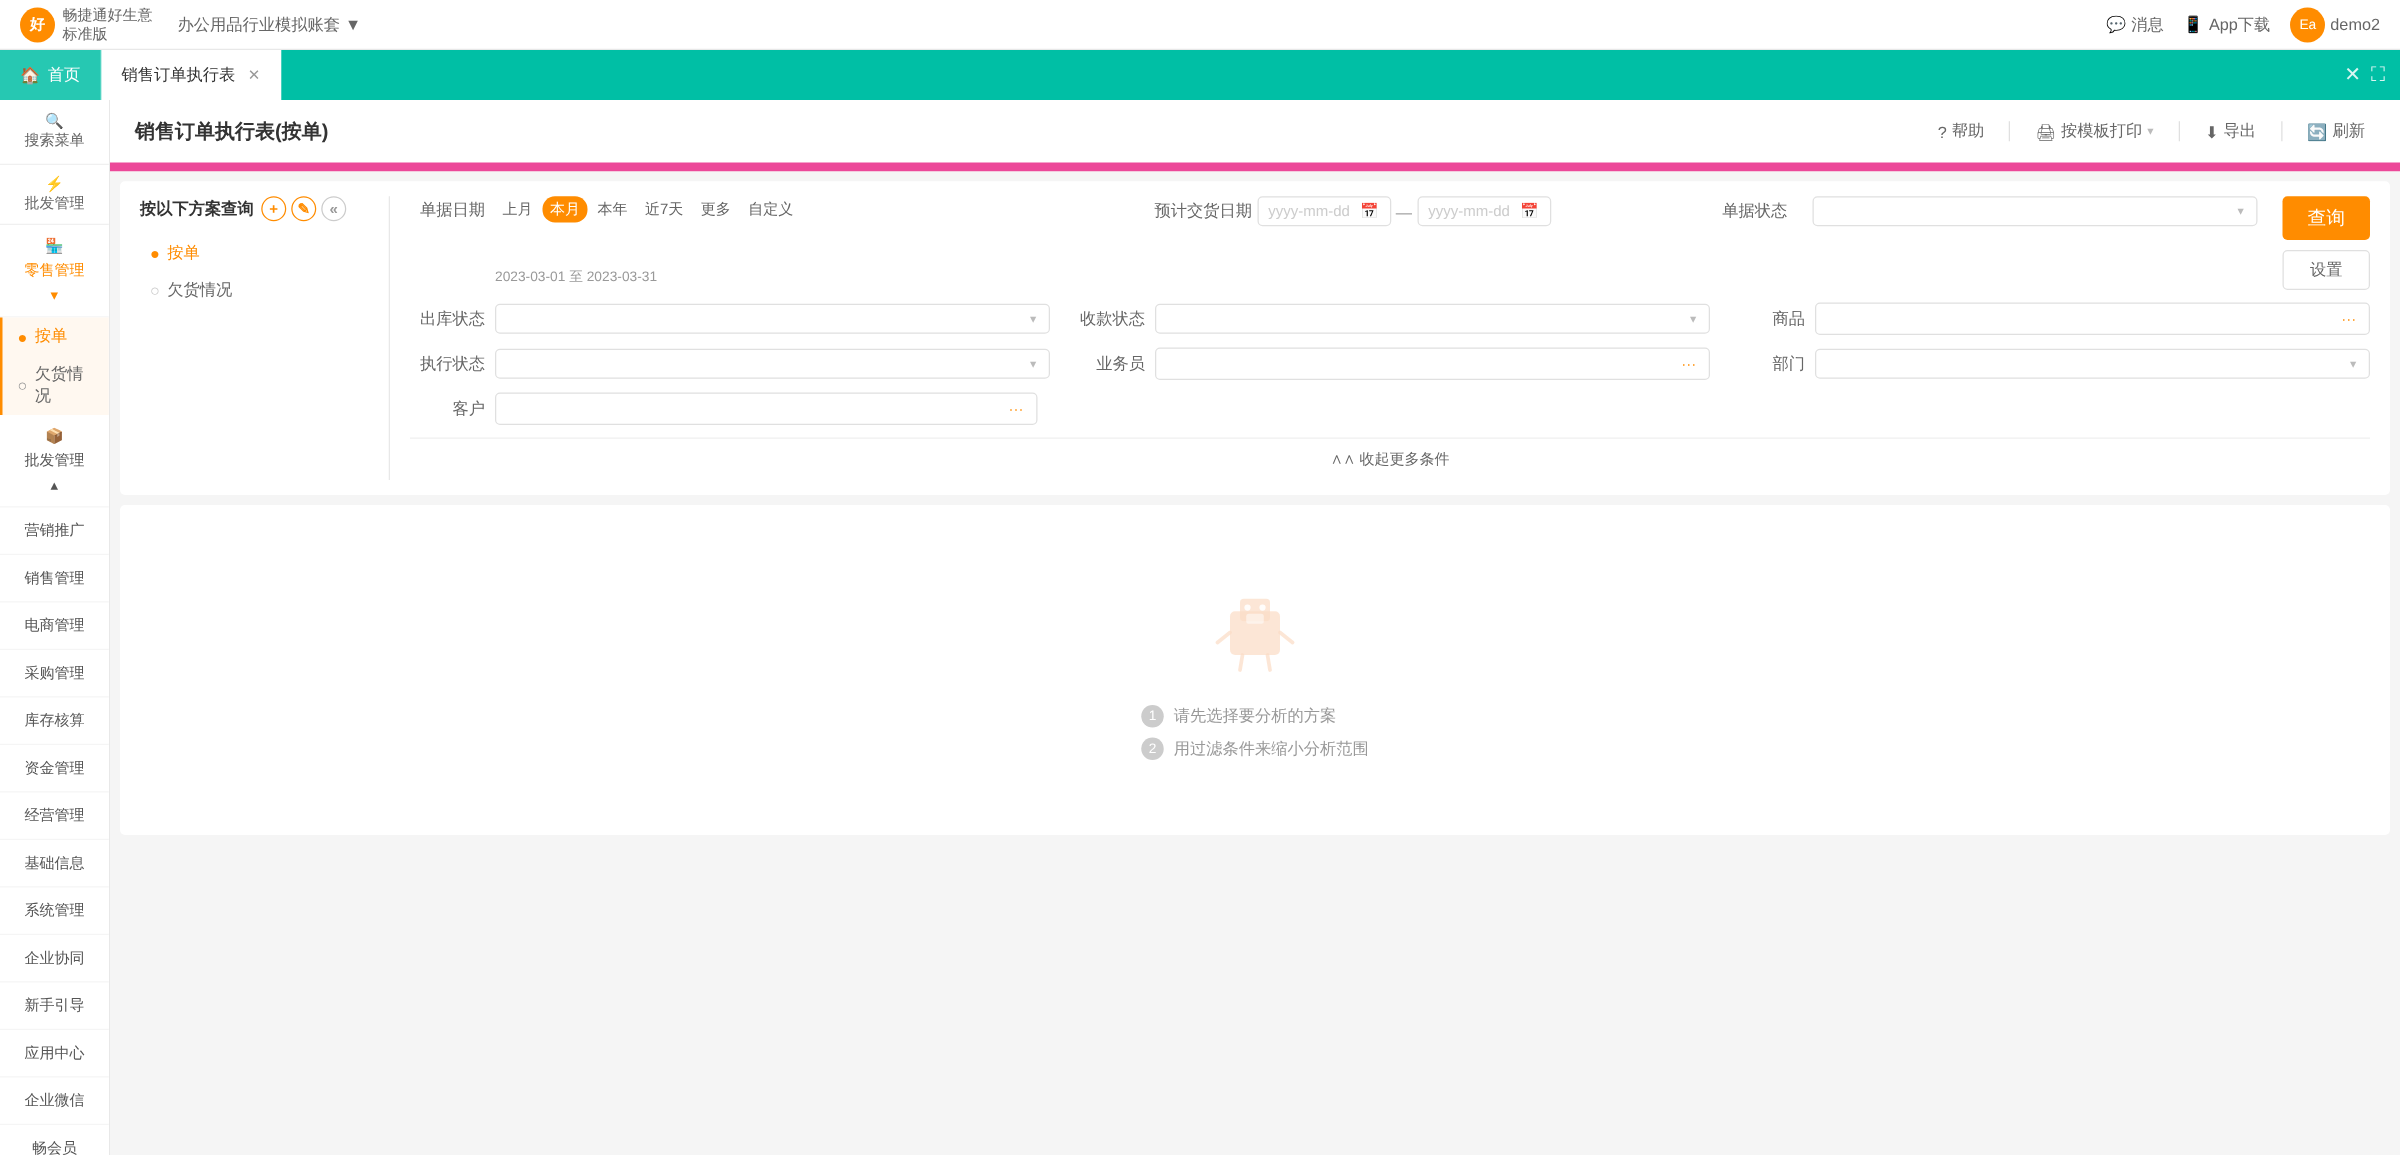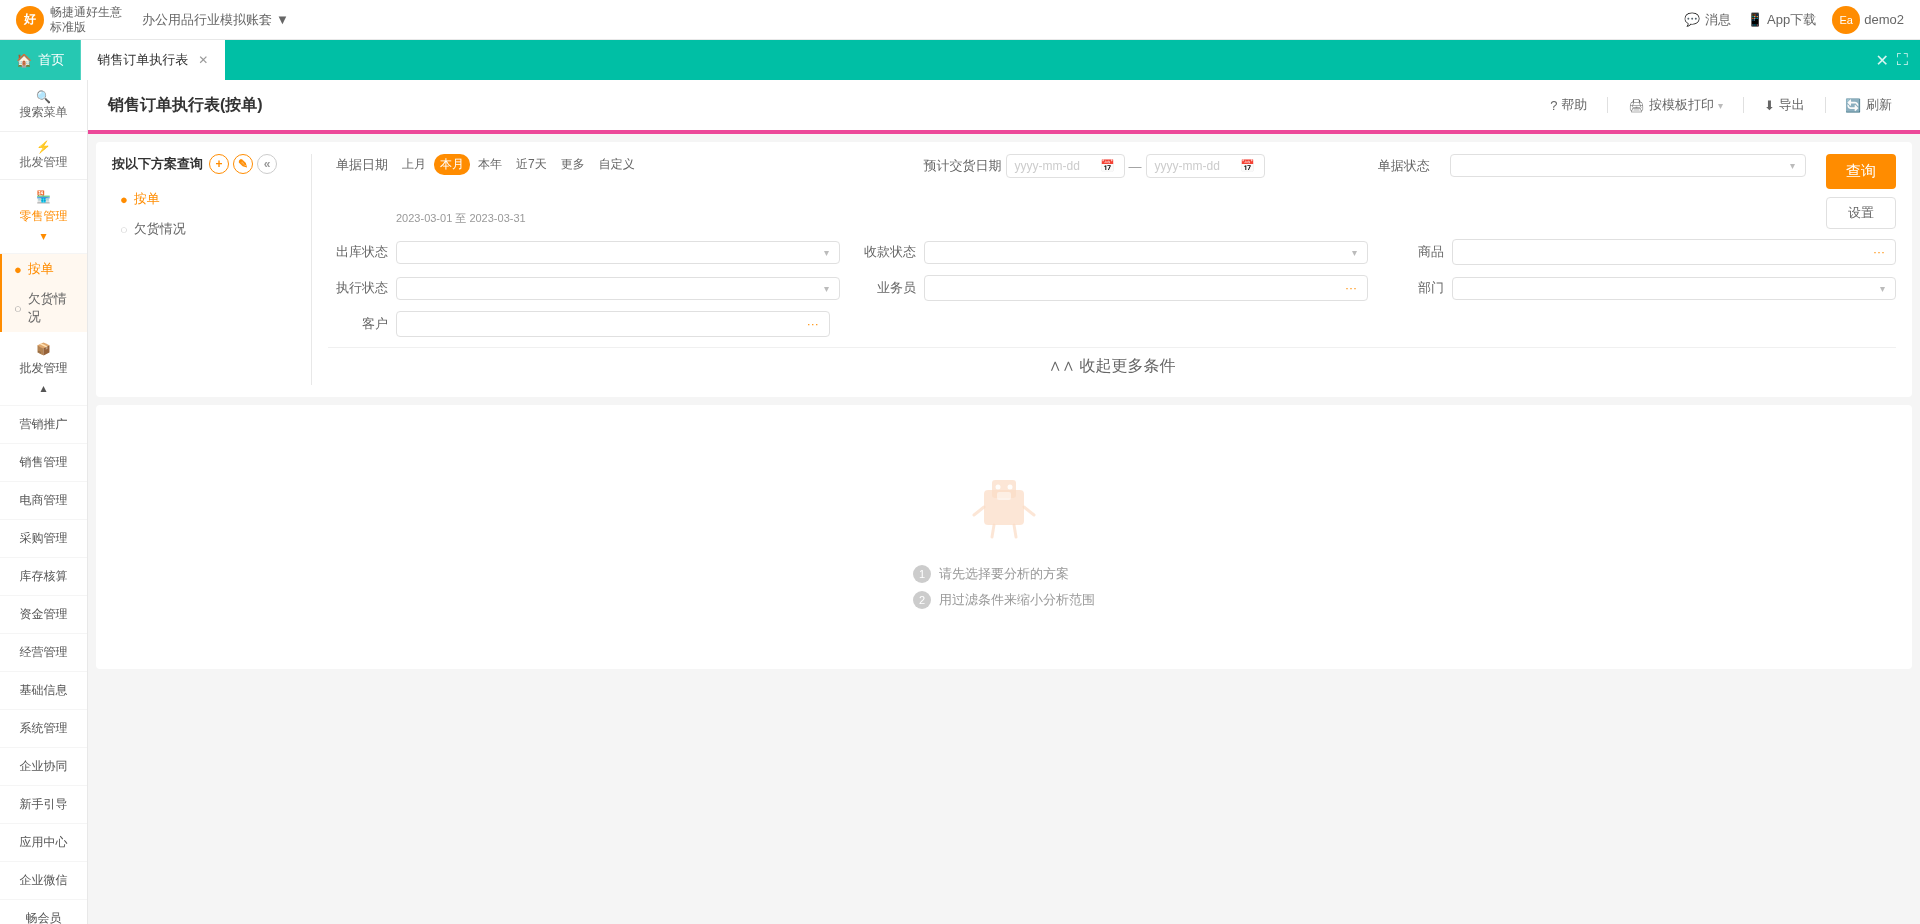--- a/index.html
+++ b/index.html
@@ -95,21 +95,21 @@
     
     .content-area { flex: 1; overflow: auto; padding: 0; background: #f5f5f5; }
 
     
     .page-header {
       background: #fff;
       padding: 12px 20px;
       display: flex;
       align-items: center;
       justify-content: space-between;
-      border-bottom: 4px solid #ec4899;
+      border-bottom: 7px solid #ec4899;
     }
     .page-title { font-size: 16px; font-weight: bold; color: #333; }
     .page-actions { display: flex; align-items: center; gap: 12px; }
     .page-action-btn {
       display: flex; align-items: center; gap: 4px;
       color: #666; font-size: 13px; cursor: pointer;
       padding: 4px 8px;
     }
     .print-btn { display: flex; align-items: center; gap: 4px; border: none; background: none; }
     .export-btn { display: flex; align-items: center; gap: 4px; }
@@ -173,21 +173,21 @@
     .filter-right { flex: 1; padding-left: 16px; }
     .filter-row { display: flex; align-items: center; margin-bottom: 10px; gap: 16px; }
     .filter-item { display: flex; align-items: center; gap: 8px; flex: 1; }
     .filter-label { color: #666; font-size: 13px; white-space: nowrap; min-width: 60px; text-align: right; }
     .filter-label-wide { min-width: 80px; }
     .date-tabs { display: flex; gap: 2px; }
     .date-tab { padding: 2px 6px; font-size: 12px; cursor: pointer; color: #666; border-radius: 3px; }
     .date-tab.active { background: #ff8c00; color: #fff; border-radius: 10px; }
     .date-input {
       border: 1px solid #e0e0e0; border-radius: 4px;
-      padding: 4px 8px; width: 119px; color: #999;
+      padding: 4px 8px; width: 107px; color: #999;
       font-size: 12px; display: flex; align-items: center; justify-content: space-between;
       cursor: pointer; background: #fff;
     }
     .date-separator { color: #999; }
 
     
     .status-select {
       flex: 1;
       border: 1px solid #e0e0e0;
       border-radius: 4px;
@@ -214,21 +214,21 @@
       flex: 1;
     }
 
     .more-link { color: #ff8c00; cursor: pointer; font-size: 12px; margin-left: 4px; }
 
     
     .collapse-row {
       text-align: center;
       padding: 8px;
       color: #666;
-      font-size: 16px;
+      font-size: 12px;
       cursor: pointer;
       border-top: 1px solid #f0f0f0;
       margin-top: 4px;
     }
 
     
     .query-actions {
       display: flex;
       flex-direction: column;
       gap: 8px;

